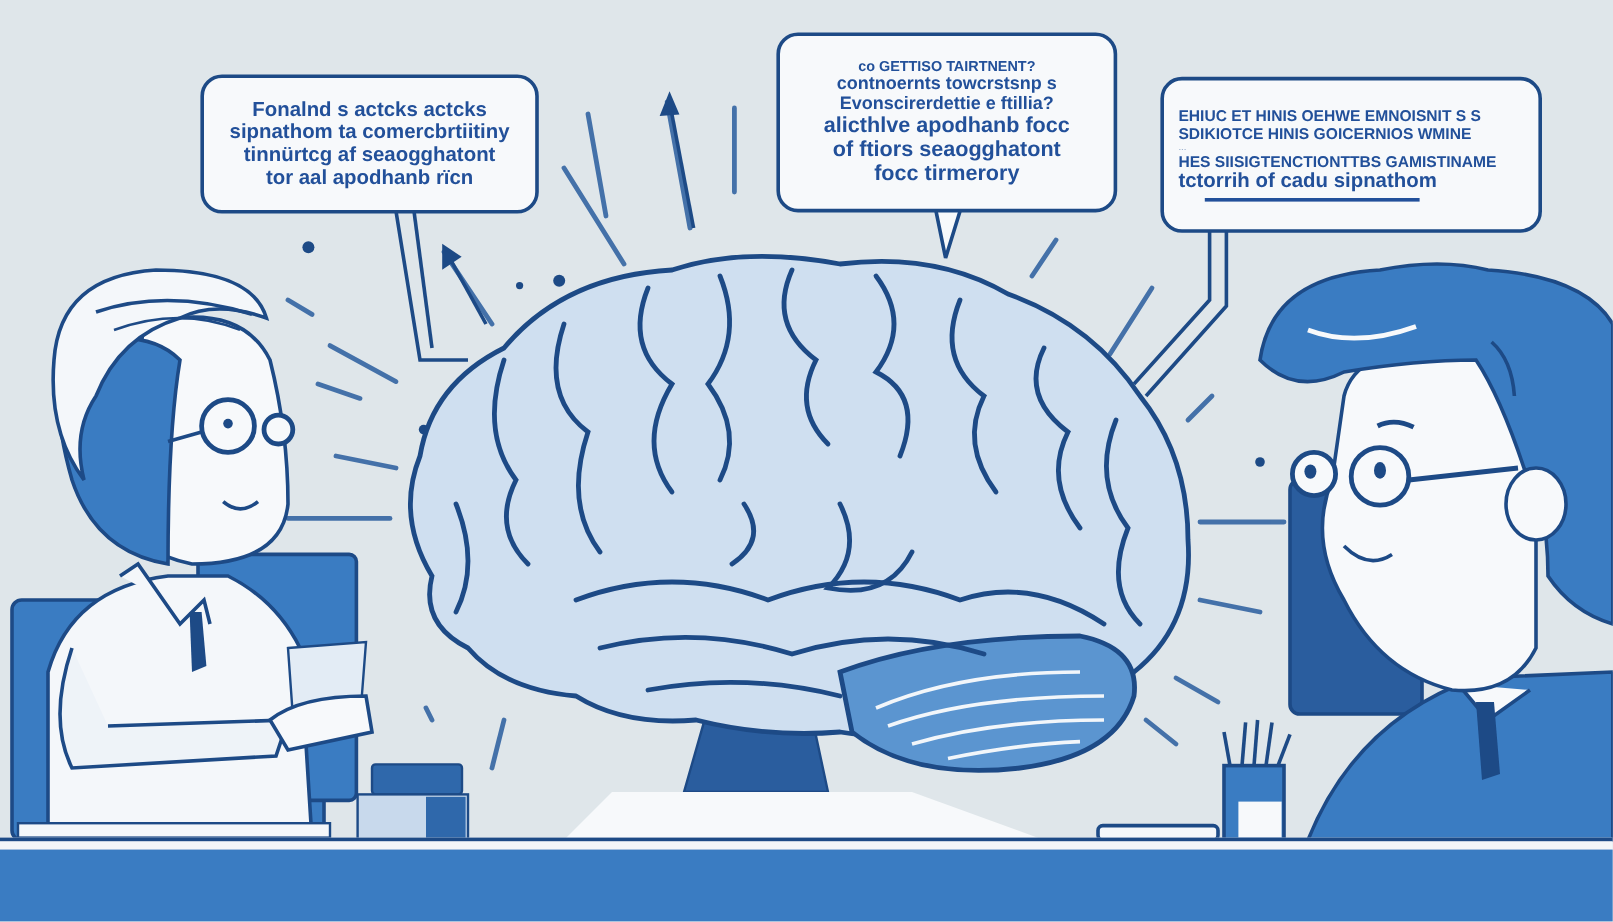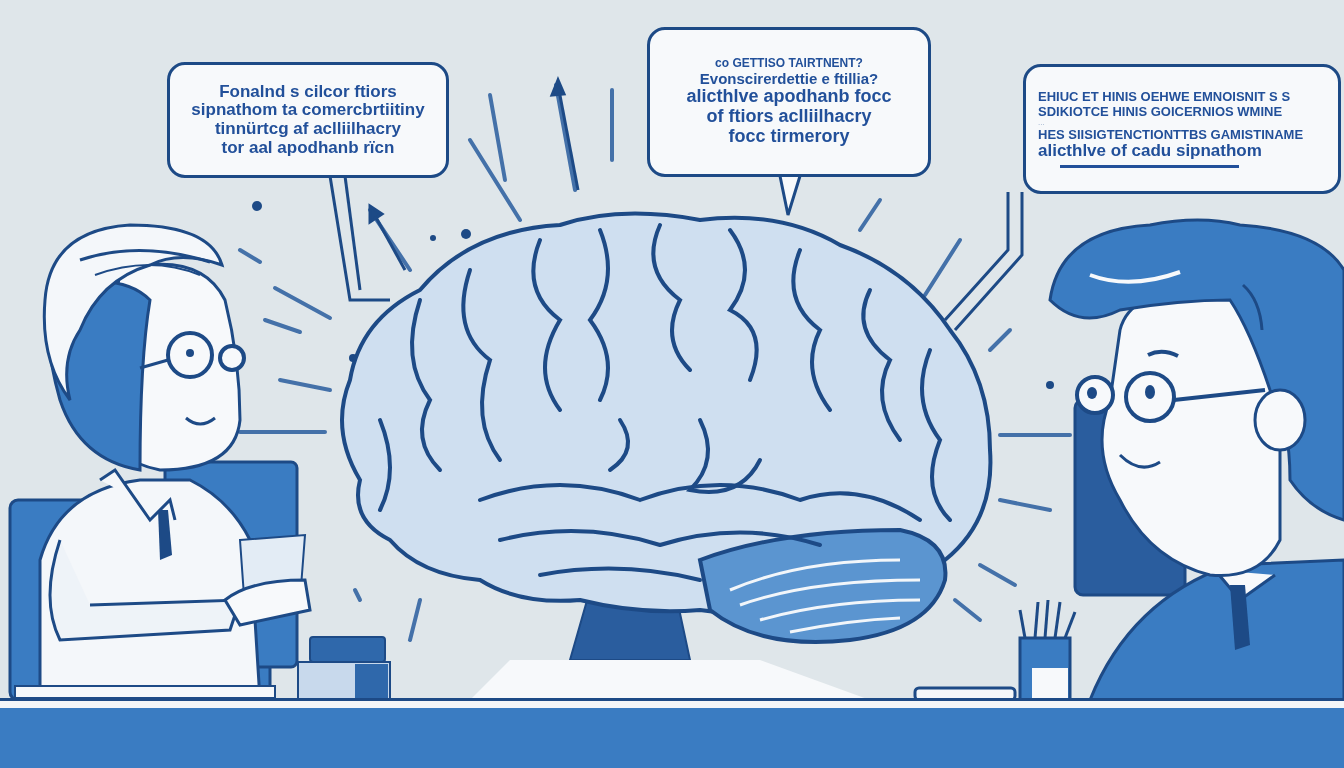--- a/index.html
+++ b/index.html
@@ -4,21 +4,21 @@
 <style>
   html,body{margin:0;padding:0;}
   body{width:1344px;height:768px;overflow:hidden;background:#dfe6ea;font-family:"Liberation Sans",sans-serif;position:relative;}
   .scene{position:absolute;left:0;top:0;width:1344px;height:768px;}
   .bubble{position:absolute;background:#f7f9fb;border:3px solid #1d4a86;border-radius:18px;box-sizing:border-box;color:#22509a;font-weight:bold;text-align:center;display:flex;flex-direction:column;justify-content:center;}
   .bubble .line{display:block;white-space:nowrap;line-height:1.1;}
   #bubble-left{left:167px;top:62px;width:282px;height:116px;font-size:17px;padding:6px 12px;}
   #bubble-center{left:647px;top:27px;width:284px;height:150px;font-size:15px;padding:3px 10px;}
   #bubble-center .line.big{font-size:18px;}
   #bubble-center .line.small{font-size:12px;}
-  #bubble-right{left:1023px;top:64px;width:318px;height:130px;font-size:13px;padding:6px 12px;text-align:left;}
+  #bubble-right{left:967px;top:64px;width:318px;height:130px;font-size:13px;padding:6px 12px;text-align:left;}
   #bubble-right .line.big{font-size:17px;}
   #bubble-right .line.faint{font-size:8px;color:#8fa6c6;font-weight:normal;}
   #bubble-right .underline{height:3px;background:#22509a;width:62%;margin-left:22px;margin-top:4px;}
   .floor{position:absolute;left:0;top:708px;width:1344px;height:60px;background:#3a7cc2;}
   .desk-edge{position:absolute;left:0;top:698px;width:1344px;height:10px;background:#f3f6f9;border-top:3px solid #1d4a86;box-sizing:border-box;}
 </style>
 </head>
 <body>
 
 <div class="scene">
@@ -156,38 +156,39 @@
         <line x1="1035" y1="638" x2="1038" y2="602"></line>
         <line x1="1045" y1="638" x2="1048" y2="600"></line>
         <line x1="1055" y1="638" x2="1060" y2="602"></line>
         <line x1="1065" y1="638" x2="1075" y2="612"></line>
       </g>
     </g>
     <rect x="915" y="688" width="100" height="12" rx="4" fill="#f4f7fa" stroke="#1d4a86" stroke-width="3"></rect>
   </svg>
 
   <div class="bubble" id="bubble-left">
-    <span class="line">Fonalnd s cilcor ftiors</span>
+    <span class="line">Fonalnd s actcks actcks</span>
     <span class="line">sipnathom ta comercbrtiitiny</span>
-    <span class="line">tinnürtcg af aclliilhacry</span>
+    <span class="line">tinnürtcg af seaogghatont</span>
     <span class="line">tor aal apodhanb rïcn</span>
   </div>
 
   <div class="bubble" id="bubble-center">
     <span class="line small">co GETTISO TAIRTNENT?</span>
+    <span class="line">contnoernts towcrstsnp s</span>
     <span class="line">Evonscirerdettie e ftillia?</span>
     <span class="line big">alicthlve apodhanb focc</span>
-    <span class="line big">of ftiors aclliilhacry</span>
+    <span class="line big">of ftiors seaogghatont</span>
     <span class="line big">focc tirmerory</span>
   </div>
 
   <div class="bubble" id="bubble-right">
     <span class="line">EHIUC ET HINIS OEHWE EMNOISNIT S S</span>
     <span class="line">SDIKIOTCE HINIS GOICERNIOS WMINE</span>
     <span class="line faint">...</span>
     <span class="line">HES SIISIGTENCTIONTTBS GAMISTINAME</span>
-    <span class="line big">alicthlve of cadu sipnathom</span>
+    <span class="line big">tctorrih of cadu sipnathom</span>
     <div class="underline"></div>
   </div>
 
   <div class="desk-edge"></div>
   <div class="floor"></div>
 </div>
 
 </body></html>

